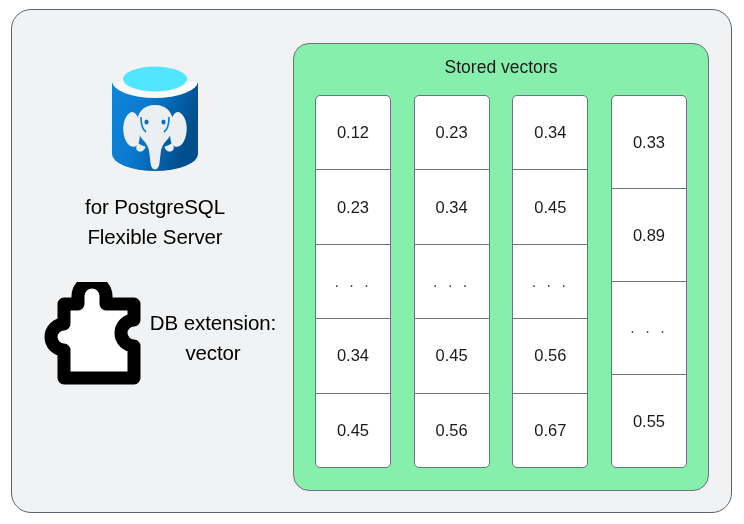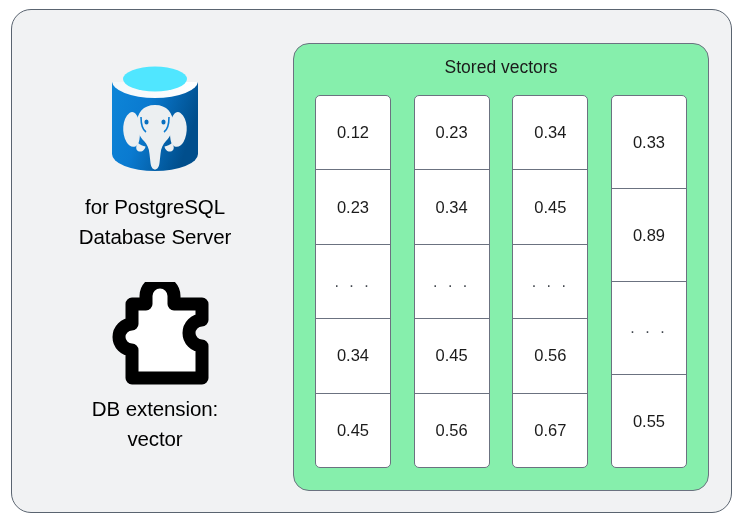--- a/index.html
+++ b/index.html
@@ -55,22 +55,21 @@
     line-height: 30px;
     color: #000000;
     letter-spacing: -0.1px;
   }
   #product-name .line { display: block; white-space: nowrap; }
 
   
   #extension-block {
     margin-top: 30px;
     display: flex;
-    flex-direction: column;
-    align-items: flex-end;
+    align-items: center;
   }
   #puzzle-icon { width: 116px; height: 104px; }
 
   #extension-name {
     margin-top: 8px;
     text-align: center;
     font-size: 20.5px;
     line-height: 30px;
     color: #000000;
     letter-spacing: -0.1px;
@@ -194,21 +193,21 @@
       <ellipse cx="60.5" cy="68" rx="2.1" ry="2.6" fill="#0a6fbf"></ellipse>
 
       <g fill="none" stroke="#0a7ad0" stroke-width="1.6">
         <path d="M38 63 C38 71 40 76 43 78"></path>
         <path d="M66 63 C66 71 64 76 61 78"></path>
       </g>
     </svg>
 
     <div id="product-name">
       <span class="line">for PostgreSQL</span>
-      <span class="line">Database Server</span>
+      <span class="line">Flexible Server</span>
     </div>
 
     <div id="extension-block">
       <svg id="puzzle-icon" viewBox="0 0 116 104">
         <path d="
             M44 22
             L44 14
             A14 14 0 0 1 72 14
             L72 22
             L100 22

